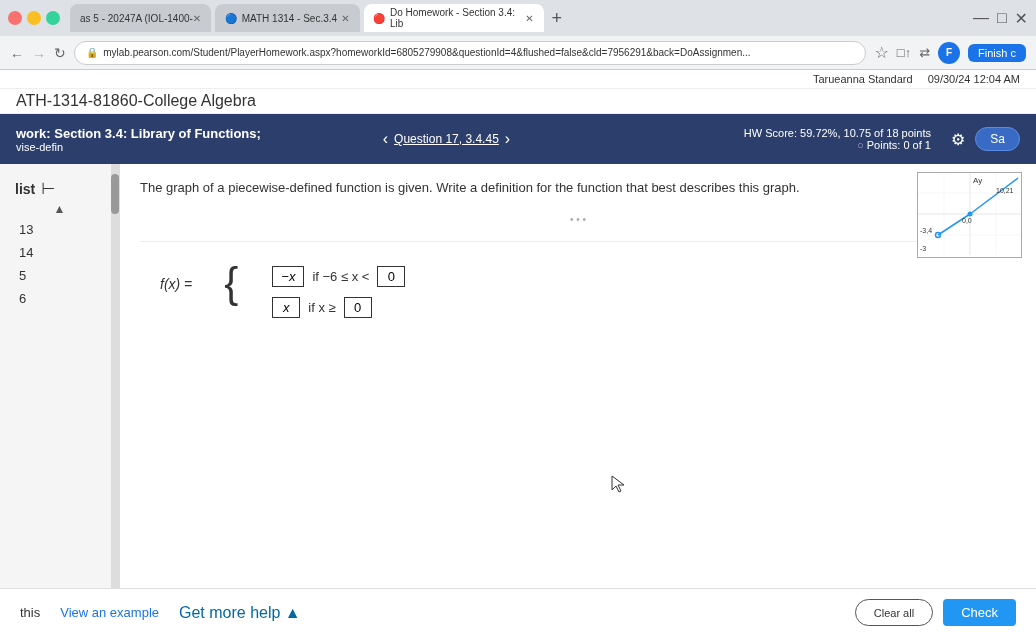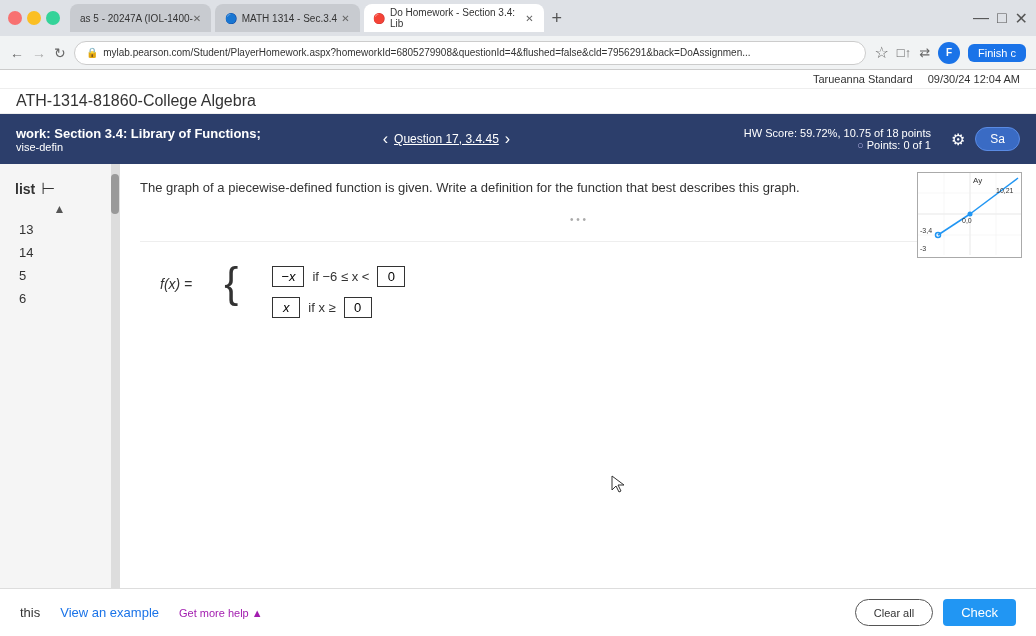--- a/index.html
+++ b/index.html
@@ -177,21 +177,21 @@
       </div>
 
     </div>
   </div>
 
   <div style="background:#fff; border-top:1px solid #ddd; padding:8px 20px; display:flex; align-items:center; gap:20px; height:48px;">
     <span style="font-size:13px; color:#333;">this</span>
     <a style="color:#1a73e8; font-size:13px; cursor:pointer; text-decoration:none;">
       <span>View an example</span>
     </a>
-    <a style="color:#a21caf; font-size:11px; cursor:pointer; text-decoration:none;">
+    <a style="color:#0369a1; font-size:16px; cursor:pointer; text-decoration:none;">
       <span>Get more help ▲</span>
     </a>
     <div style="margin-left:auto; display:flex; gap:10px;">
       <button style="border:1px solid #555; background:#fff; color:#333; border-radius:20px; padding:6px 18px; font-size:11px; cursor:pointer;">
         <span>Clear all</span>
       </button>
       <button style="background:#2196f3; color:white; border:none; border-radius:4px; padding:6px 18px; font-size:13px; cursor:pointer;">
         <span>Check</span>
       </button>
     </div>

